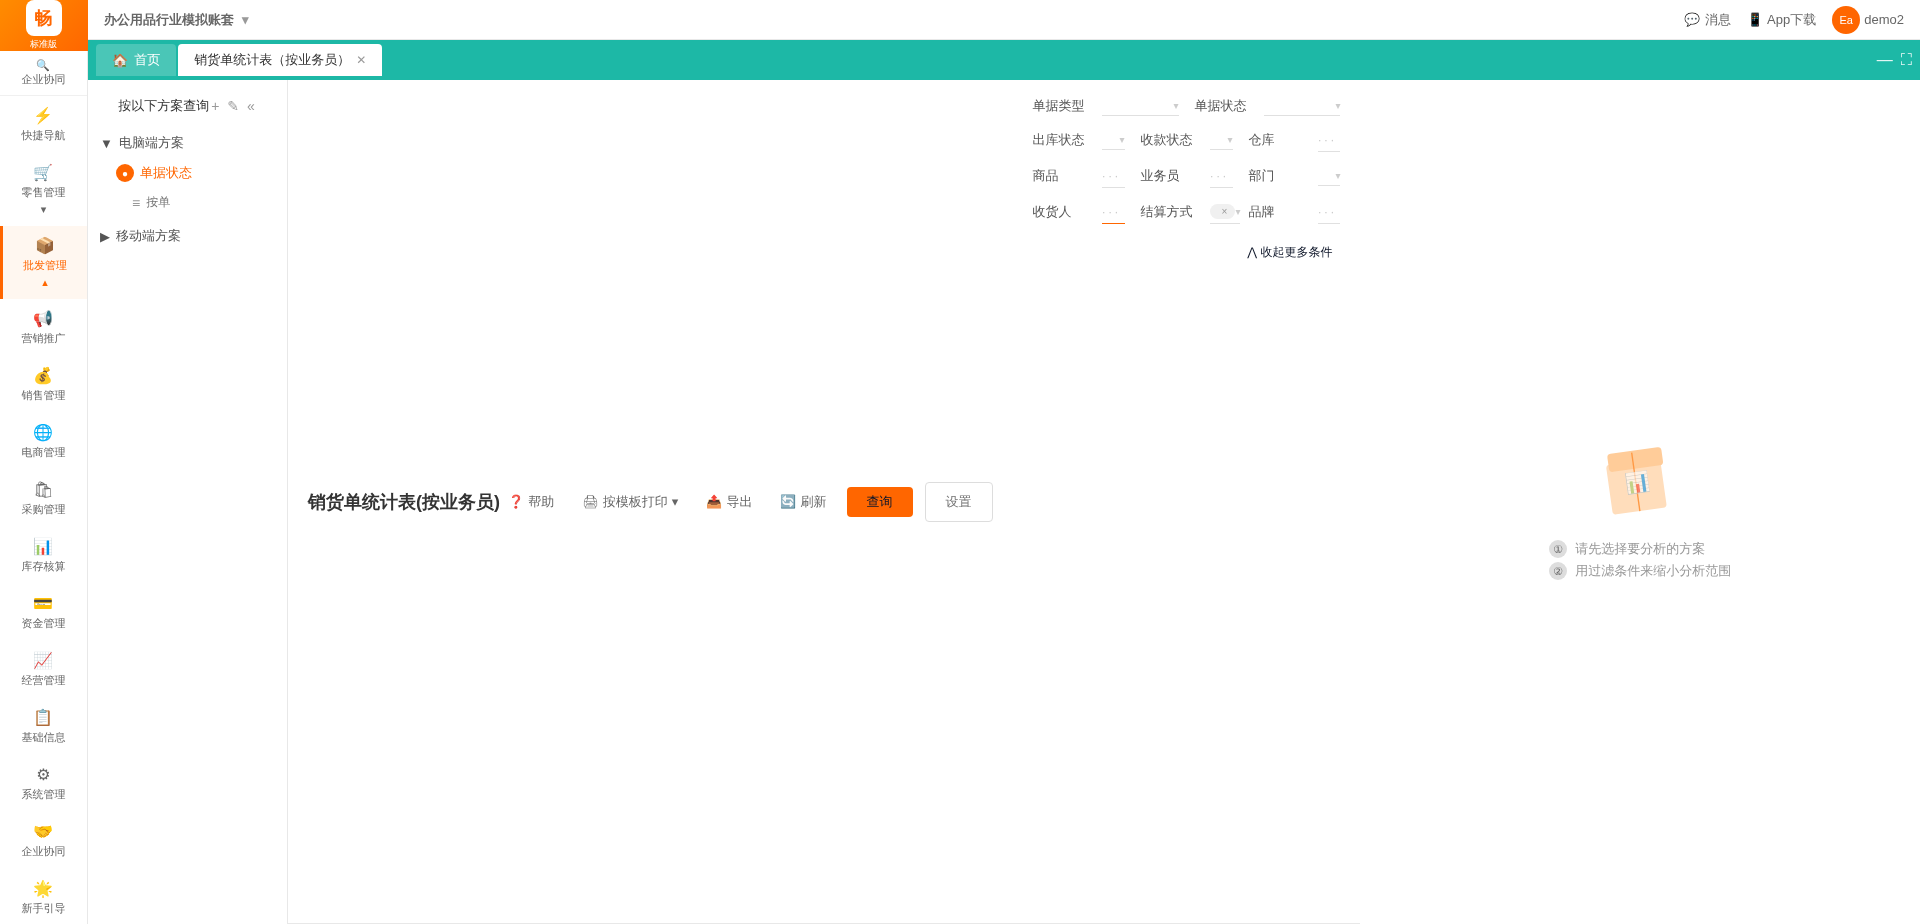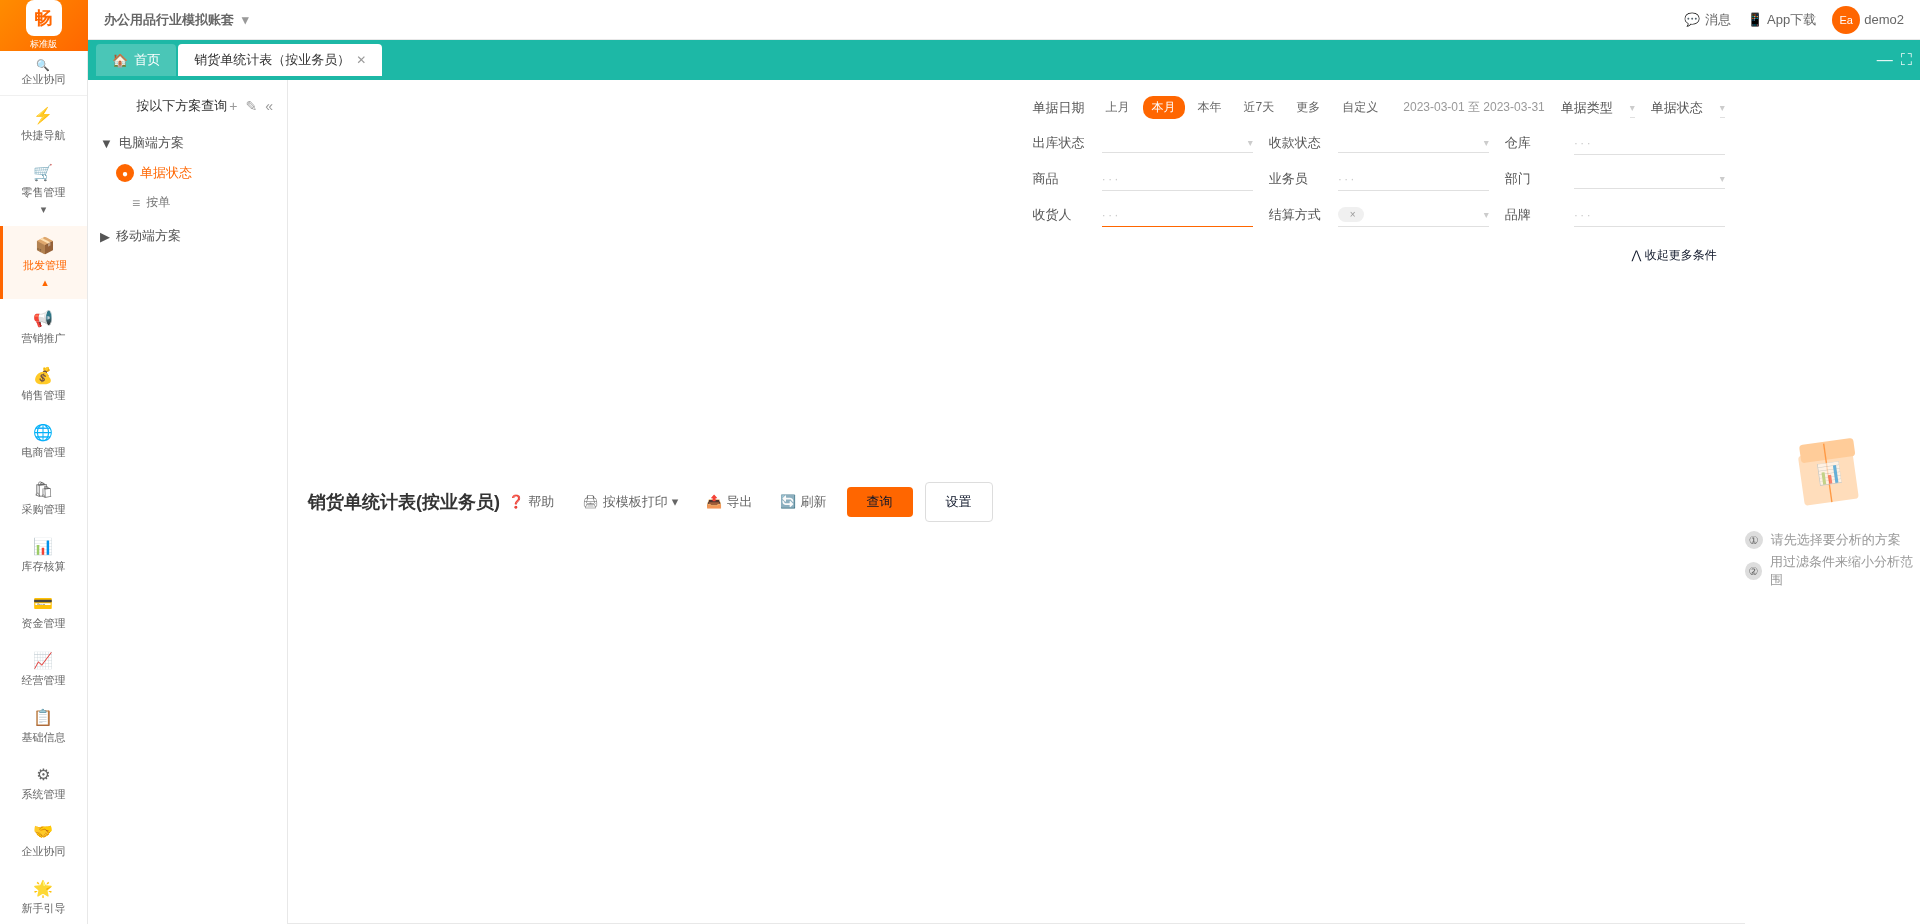--- a/index.html
+++ b/index.html
@@ -33,40 +33,40 @@
     .tab-item .tab-close { font-size: 12px; cursor: pointer; color: #999; }
     .tab-home { color: #fff; background: rgba(255,255,255,0.2); }
     .tabbar-actions { margin-left: auto; display: flex; align-items: center; gap: 8px; color: rgba(255,255,255,0.9); }
     .tabbar-actions span { cursor: pointer; font-size: 16px; }
 
     
     .content { flex: 1; display: flex; overflow: hidden; background: #f0f2f5; }
 
     
     .scheme-panel { width: 200px; background: #fff; border-right: 1px solid #e8e8e8; padding: 8px 0; overflow-y: auto; }
-    .scheme-header { padding: 8px 12px; display: flex; align-items: center; justify-content: flex-end; font-size: 13px; color: #333; }
+    .scheme-header { padding: 8px 12px; display: flex; align-items: center; justify-content: center; font-size: 13px; color: #333; }
     .scheme-header-actions { display: flex; gap: 4px; }
     .scheme-header-actions span { cursor: pointer; color: #999; font-size: 14px; padding: 2px; }
     .scheme-group { margin: 4px 0; }
     .scheme-group-header { padding: 6px 12px; display: flex; align-items: center; gap: 6px; cursor: pointer; font-size: 13px; color: #555; }
     .scheme-item { padding: 6px 12px 6px 28px; display: flex; align-items: center; gap: 6px; cursor: pointer; font-size: 13px; color: #555; }
     .scheme-item.active { color: #ff6600; }
     .scheme-item-icon { width: 18px; height: 18px; border-radius: 50%; background: #ff6600; display: flex; align-items: center; justify-content: center; color: #fff; font-size: 10px; }
     .scheme-sub-item { padding: 6px 12px 6px 44px; display: flex; align-items: center; gap: 6px; cursor: pointer; font-size: 12px; color: #777; }
 
     
     .main-content { flex: 1; display: flex; flex-direction: row; overflow: hidden; }
 
     
     .page-header { background: #fff; padding: 12px 20px; display: flex; align-items: center; justify-content: space-between; border-bottom: 1px solid #e8e8e8; }
     .page-title { font-size: 18px; font-weight: 600; color: #333; }
     .page-actions { display: flex; align-items: center; gap: 12px; }
     .page-action-btn { display: flex; align-items: center; gap: 4px; cursor: pointer; color: #666; font-size: 13px; padding: 4px 8px; border-radius: 4px; }
     .btn-primary { background: #ff6600; color: #0f172a; border: none; padding: 6px 20px; border-radius: 4px; cursor: pointer; font-size: 13px; }
-    .btn-secondary { background: #fff; color: #0f172a; border: 1px solid #ddd; padding: 10px 20px; border-radius: 4px; cursor: pointer; font-size: 13px; }
+    .btn-secondary { background: #fff; color: #737373; border: 1px solid #ddd; padding: 10px 20px; border-radius: 4px; cursor: pointer; font-size: 13px; }
 
     
     .filter-area { background: #fff; padding: 16px 20px; border-bottom: 1px solid #e8e8e8; }
     .filter-row { display: flex; align-items: center; gap: 16px; margin-bottom: 12px; }
     .filter-row:last-child { margin-bottom: 0; }
     .filter-field { display: flex; align-items: center; gap: 13px; flex: 1; min-width: 0; }
     .filter-label { color: #555; font-size: 13px; white-space: nowrap; min-width: 56px; }
     .date-filter { display: flex; align-items: center; gap: 4px; }
     .date-btn { padding: 2px 8px; border-radius: 3px; font-size: 12px; cursor: pointer; color: #666; border: 1px solid transparent; }
     .date-btn.active { background: #ff6600; color: #fff; border-radius: 10px; }
@@ -276,32 +276,20 @@
             <span>刷新</span>
           </div>
           <button class="btn-primary">查询</button>
           <button class="btn-secondary">设置</button>
         </div>
       </div>
 
       <div class="filter-area">
 
         <div class="filter-row">
-          <div class="filter-field" style="flex:none; gap:8px;">
-            <span class="filter-label">单据日期</span>
-            <div class="date-filter">
-              <span class="date-btn">上月</span>
-              <span class="date-btn active">本月</span>
-              <span class="date-btn">本年</span>
-              <span class="date-btn">近7天</span>
-              <span class="date-btn">更多</span>
-              <span class="date-btn">自定义</span>
-            </div>
-            <span class="date-range">2023-03-01 至 2023-03-31</span>
-          </div>
 
           <div class="filter-field">
             <span class="filter-label">单据类型</span>
             <div class="select-field">
               <span class="select-arrow">▾</span>
             </div>
           </div>
 
           <div class="filter-field">
             <span class="filter-label">单据状态</span>

